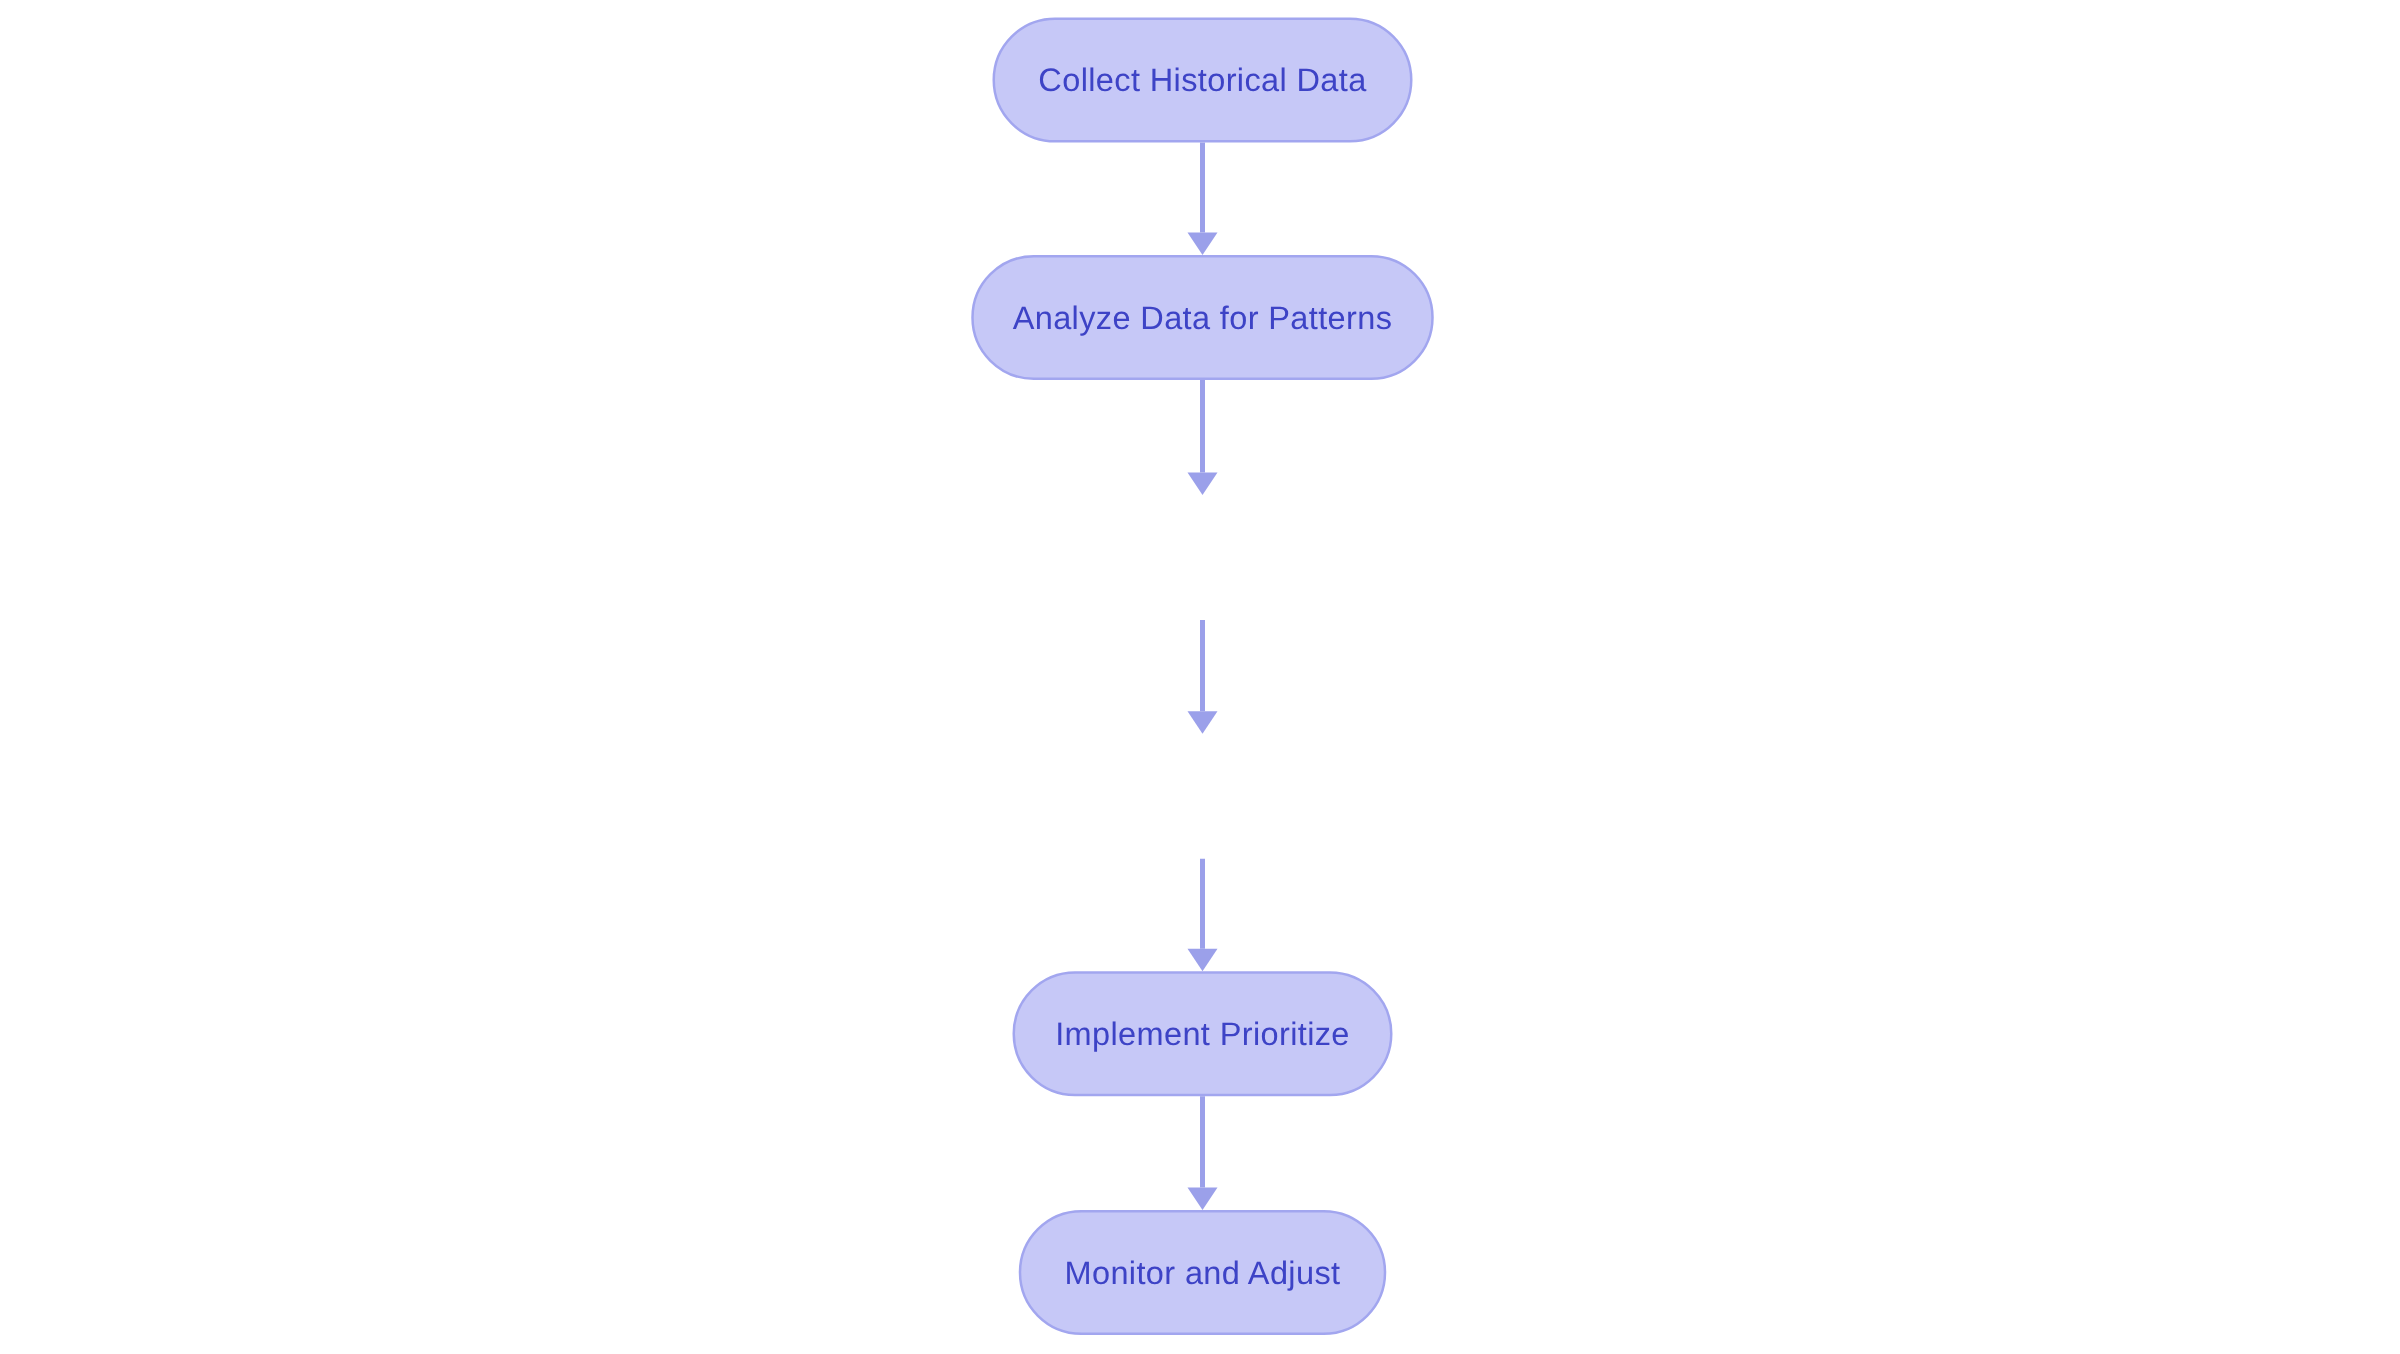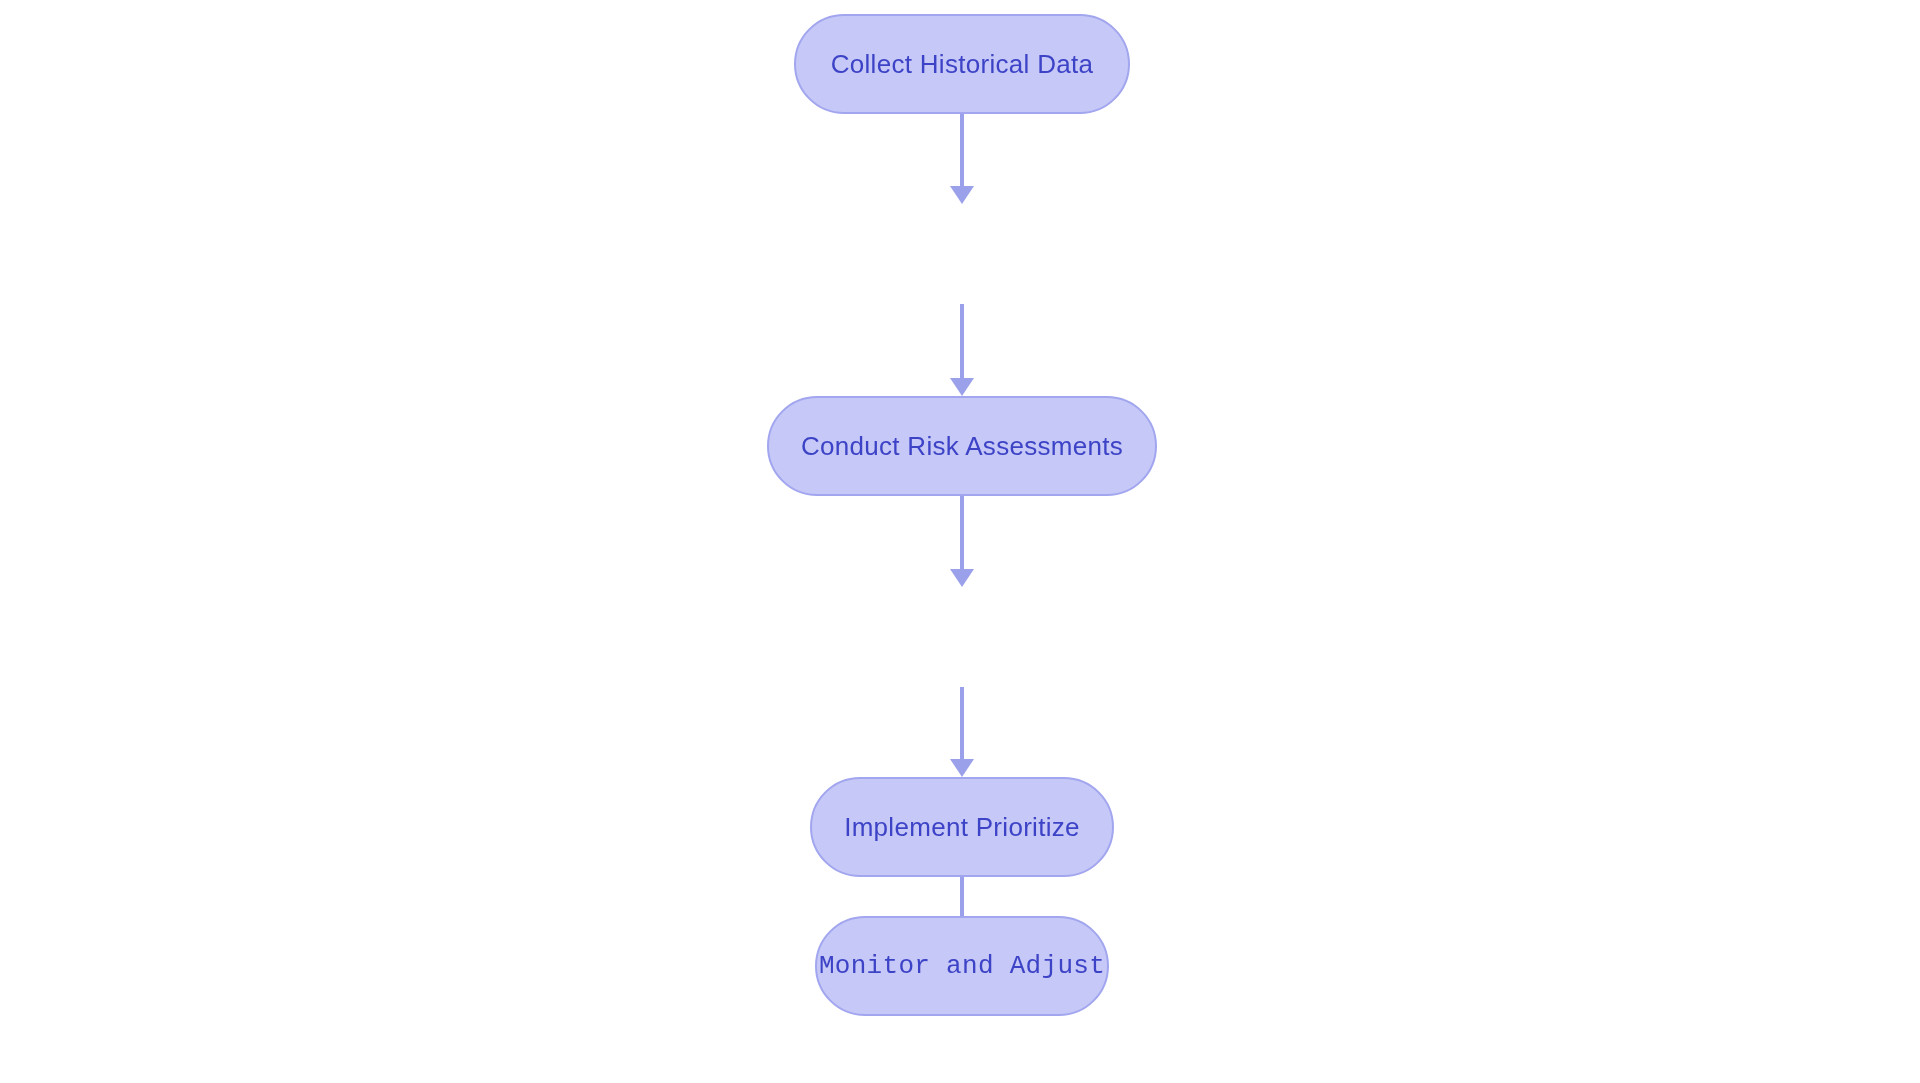--- a/index.html
+++ b/index.html
@@ -29,21 +29,21 @@
     letter-spacing:0.3px;
     display:flex;align-items:center;justify-content:center;
     text-align:center;
     white-space:nowrap;
   }
   .n1{left:794px;top:14px;width:336px;}
   .n2{left:777px;top:204px;width:370px;}
   .n3{left:767px;top:396px;width:390px;}
   .n4{left:750px;top:587px;width:424px;}
   .n5{left:810px;top:777px;width:304px;}
-  .n6{left:815px;top:916px;width:294px;font-family:Liberation Mono, monospace;}
+  .n6{left:815px;top:968px;width:294px;}
   .connector{
     position:absolute;
     width:24px;
     display:flex;flex-direction:column;align-items:center;
   }
   .connector .line{
     width:4px;flex:1;
     background:var(--arrow);
   }
   .connector .head{
@@ -63,27 +63,27 @@
 
 <div class="canvas">
 
   <div class="node n1">Collect Historical Data</div>
 
   <div class="connector c1">
     <div class="line"></div>
     <div class="head"></div>
   </div>
 
+  <div class="node n2">Analyze Data for Patterns</div>
 
   <div class="connector c2">
     <div class="line"></div>
     <div class="head"></div>
   </div>
 
-  <div class="node n3">Conduct Risk Assessments</div>
 
   <div class="connector c3">
     <div class="line"></div>
     <div class="head"></div>
   </div>
 
 
   <div class="connector c4">
     <div class="line"></div>
     <div class="head"></div>

